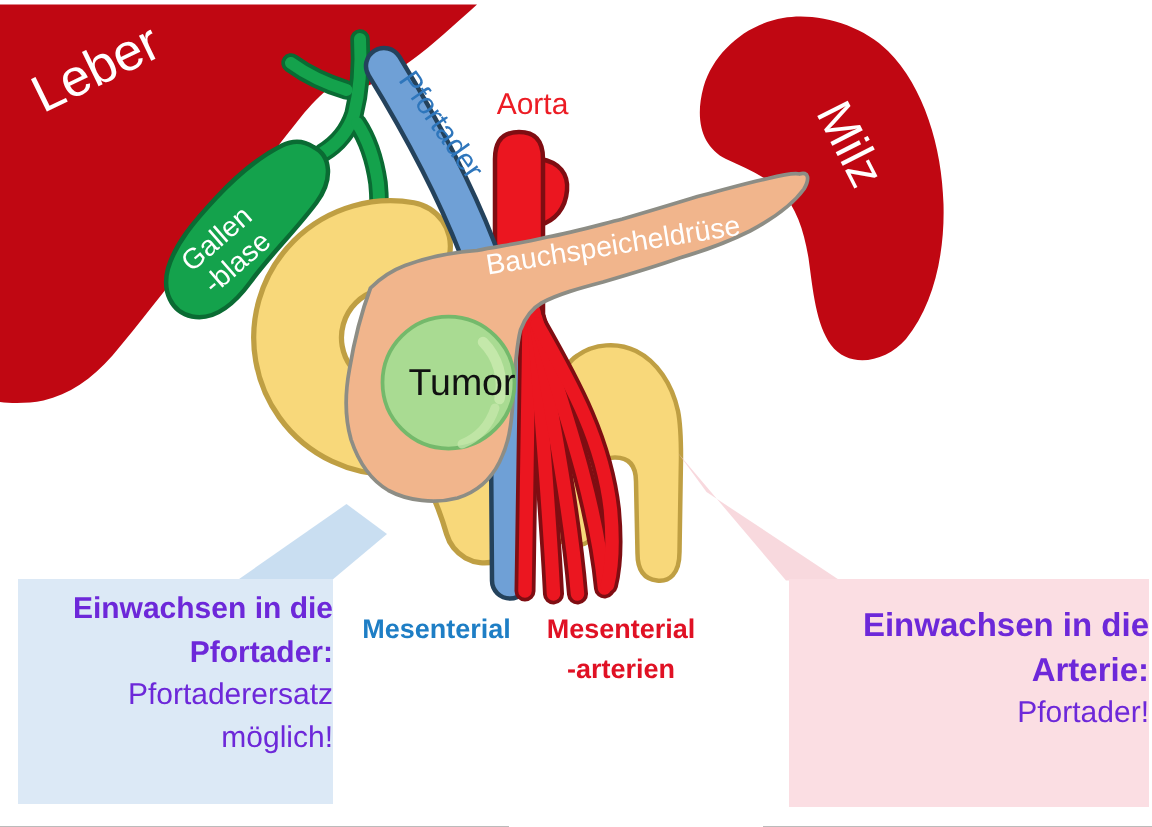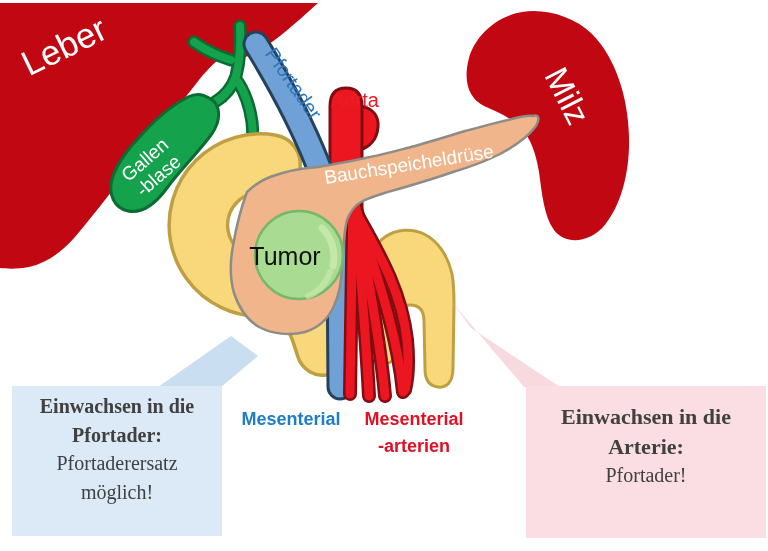--- a/index.html
+++ b/index.html
@@ -10,21 +10,21 @@
   }
   .stage svg{position:absolute;left:0;top:0;}
   .lbl{
     position:absolute;white-space:nowrap;text-align:center;
     transform:translate(-50%,-50%);line-height:1.08;
     pointer-events:none;
   }
   .lbl.rot{transform-origin:center center;}
   .white{color:#ffffff;}
   .callout{
-    position:absolute;text-align:center;color:#404040;font-family:Liberation Serif, serif;
+    position:absolute;text-align:right;color:#6d28d9;
   }
   .callout .h{font-weight:bold;}
   .box-left{
     left:12px;top:386px;width:210px;height:150px;background:#dce9f6;
     font-size:20px;line-height:28.5px;padding-top:6px;box-sizing:border-box;
   }
   .box-left .h{font-size:20px;}
   .box-right{
     left:526px;top:386px;width:240px;height:152px;background:#fbdee3;
     font-size:20px;line-height:27px;padding-top:16px;box-sizing:border-box;
@@ -121,25 +121,25 @@
 
   <div class="lbl rot white" style="left:567px;top:96px;font-size:33px;transform:translate(-50%,-50%) rotate(63deg);">Milz</div>
 
   <div class="lbl rot white" style="left:152px;top:168px;font-size:19px;transform:translate(-50%,-50%) rotate(-41deg);">
     <div>Gallen</div>
     <div>-blase</div>
   </div>
 
   <div class="lbl rot" style="left:293px;top:84px;font-size:20px;color:#2e76bc;transform:translate(-50%,-50%) rotate(55deg);">Pfortader</div>
 
-  <div class="lbl" style="left:355px;top:71px;font-size:20px;color:#ec1c24;margin-top:30px;">Aorta</div>
+  <div class="lbl" style="left:355px;top:71px;font-size:20px;color:#ec1c24;">Aorta</div>
 
   <div class="lbl rot white" style="left:409px;top:165px;font-size:19px;transform:translate(-50%,-50%) rotate(-9deg);">Bauchspeicheldrüse</div>
 
-  <div class="lbl" style="left:285px;top:256px;font-size:25px;color:#111111;">Tumor</div>
+  <div class="lbl" style="left:308px;top:256px;font-size:25px;color:#111111;">Tumor</div>
 
   <div class="ves-label" style="left:291px;top:406px;color:#1e7ec5;">
     <div>Mesenterial</div>
   </div>
   <div class="ves-label" style="left:414px;top:406px;color:#e01124;">
     <div>Mesenterial</div>
     <div>-arterien</div>
   </div>
 
   <div class="callout box-left">

